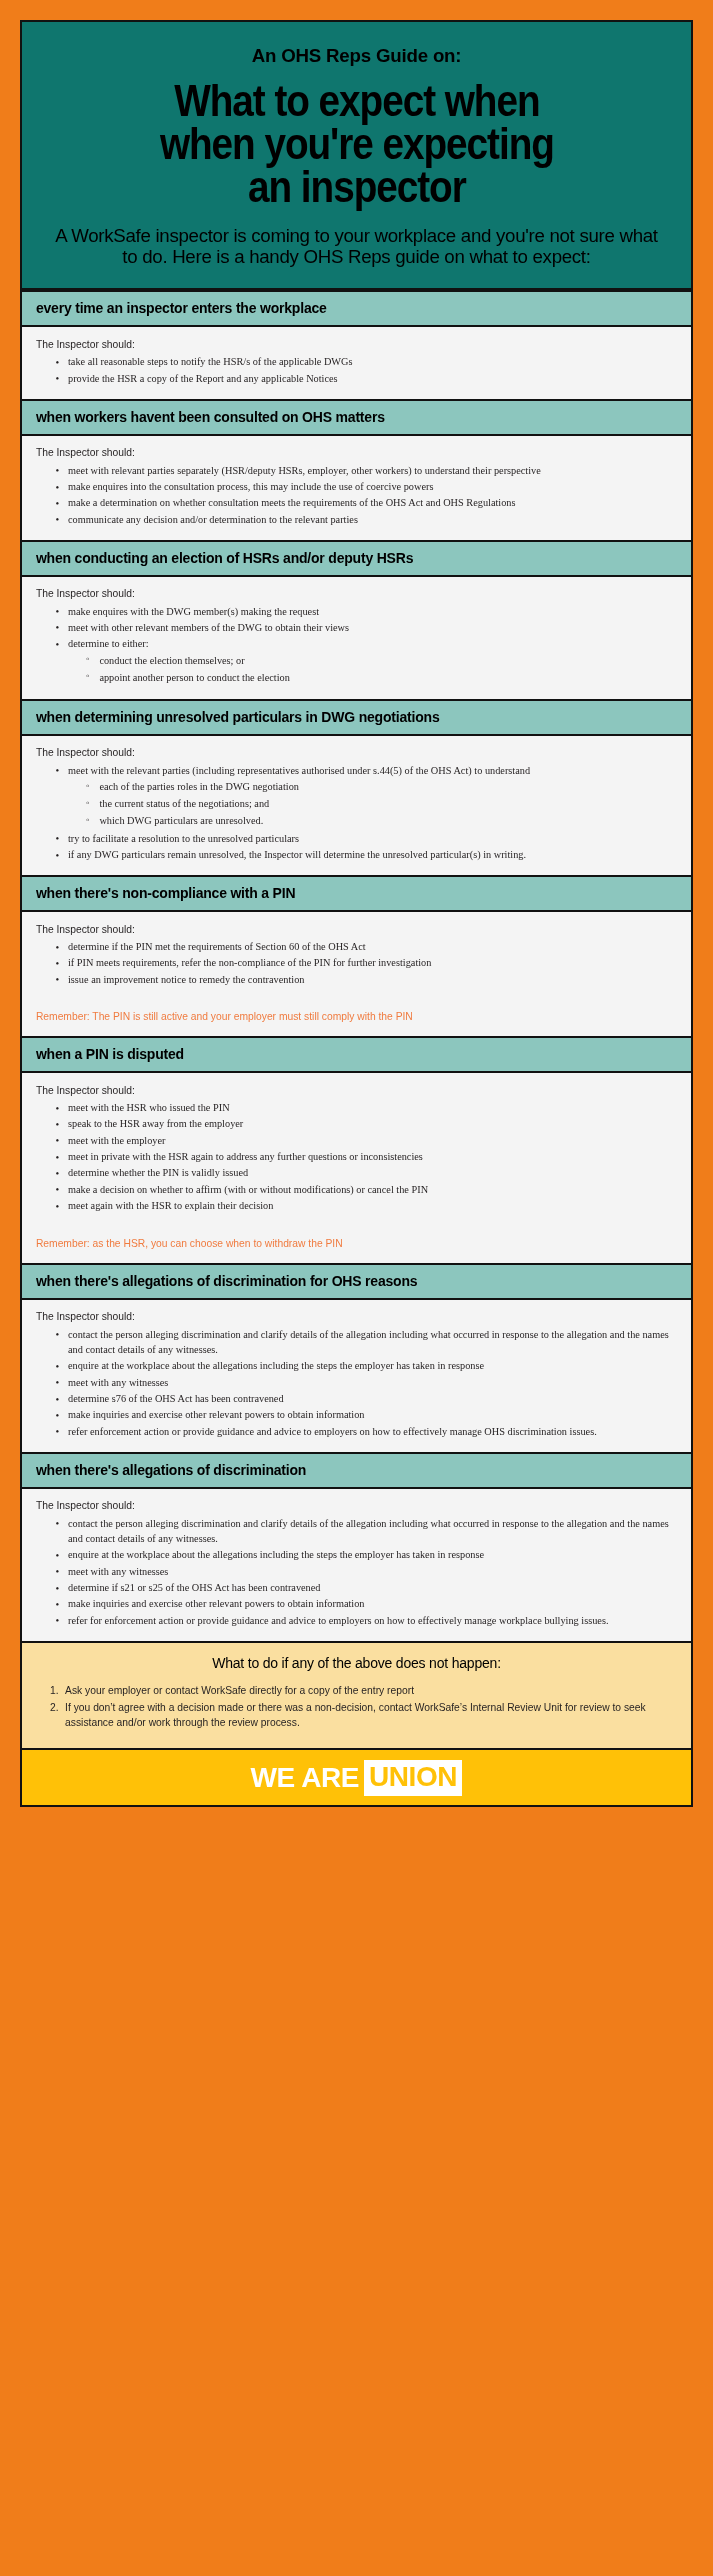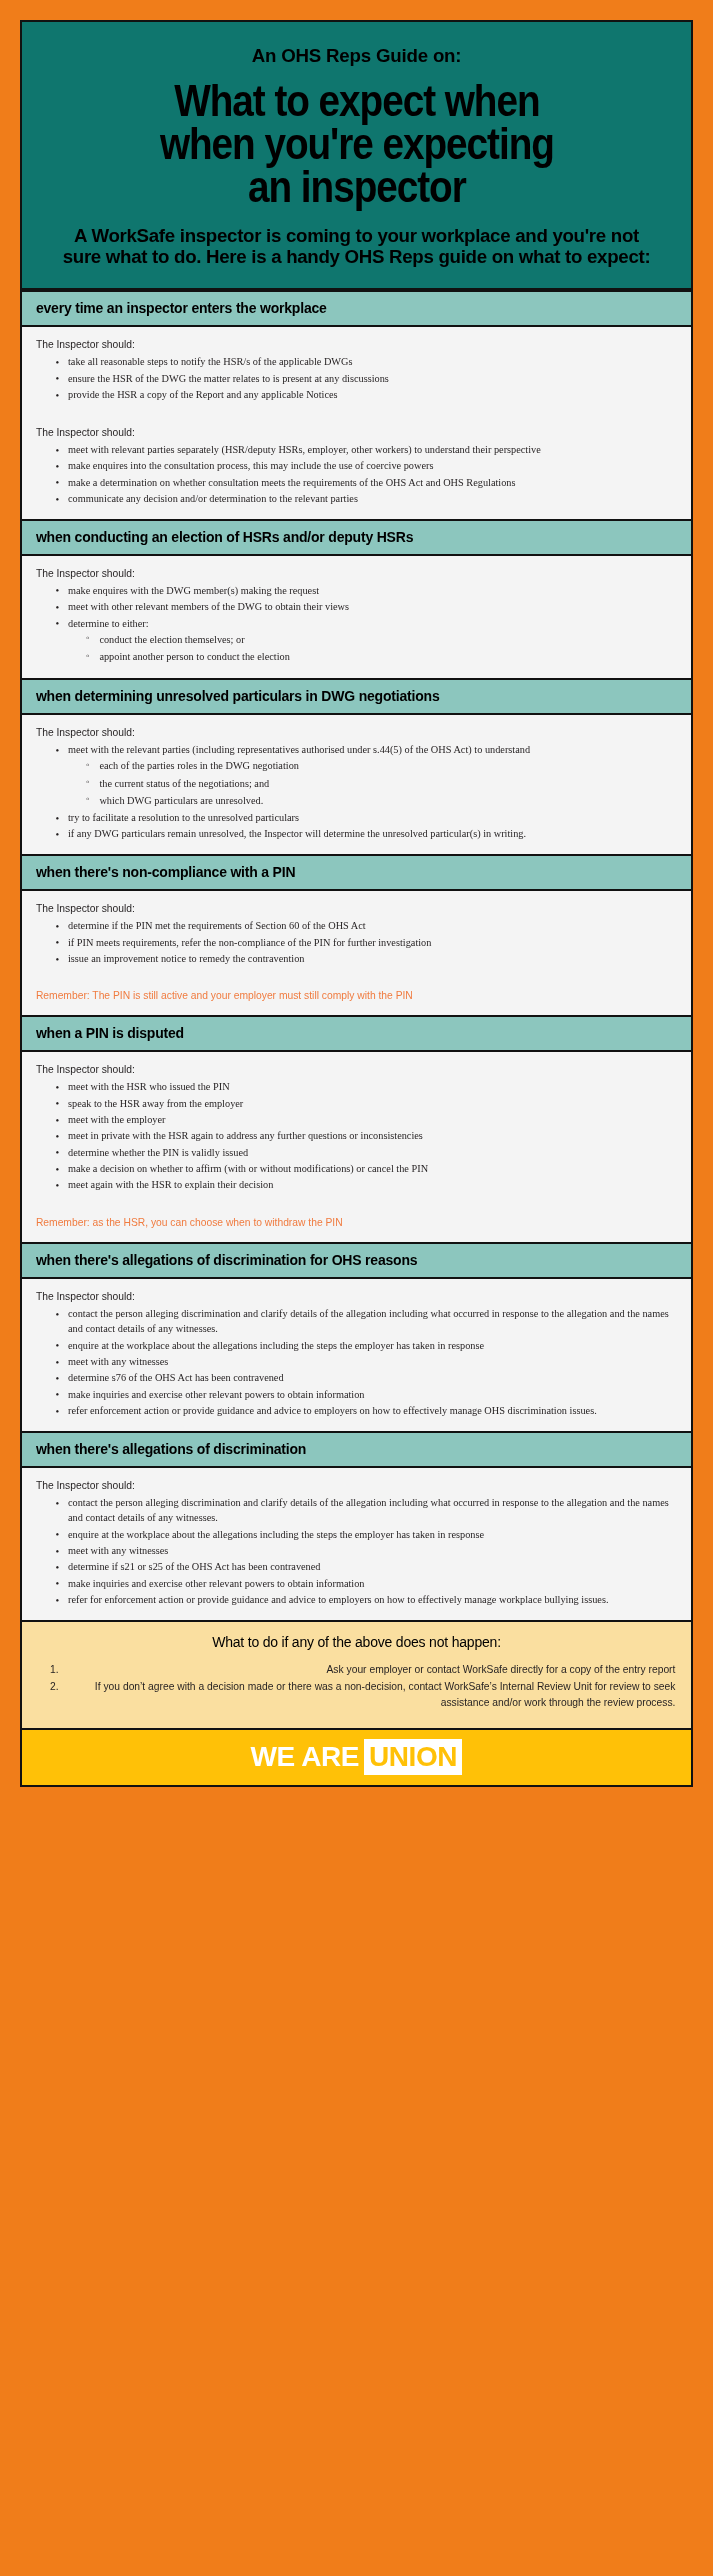--- a/index.html
+++ b/index.html
@@ -47,21 +47,21 @@
     color: #000000;
     letter-spacing: -1.2px;
     transform: scaleX(0.86);
     transform-origin: center top;
     margin-bottom: 16px;
   }
   .headline .hl-line { display: block; }
   .subhead {
     font-size: 18.7px;
     line-height: 1.13;
-    font-weight: bold;
+    font-weight: normal;
     color: #000000;
     letter-spacing: -0.3px;
     padding: 0 7.1px;
   }
 
   
   .section-head {
     background: #8CC6BE;
     border-top: 2.7px solid #111111;
     border-bottom: 2.7px solid #111111;
@@ -154,21 +154,20 @@
     counter-reset: cnum;
   }
   ol.numbered > li {
     counter-increment: cnum;
     font-size: 10.3px;
     line-height: 1.55;
     color: #231F20;
     position: relative;
     padding-left: 15px;
     margin-bottom: 0.9px;
-    text-align: right;
   }
   ol.numbered > li::before {
     content: counter(cnum) ".";
     position: absolute;
     left: 0;
     top: 0;
   }
 
   
   .unionbar {
@@ -216,24 +215,24 @@
       </div>
       <div class="subhead">A WorkSafe inspector is coming to your workplace and you're not sure what to do. Here is a handy OHS Reps guide on what to expect:</div>
     </div>
 
     <div id="sections-container">
         <div class="section-head">every time an inspector enters the workplace</div>
         <div class="section-body">
           <p class="lead">The Inspector should:</p>
           <ul class="bullets">
             <li><span>take all reasonable steps to notify the HSR/s of the applicable DWGs</span></li>
-            <li><span>ensure the HSR of the DWG the matter relates to is present at any discussions</span></li>
             <li><span>provide the HSR a copy of the Report and any applicable Notices</span></li>
           </ul>
         </div>
+        <div class="section-head">when workers havent been consulted on OHS matters</div>
         <div class="section-body">
           <p class="lead">The Inspector should:</p>
           <ul class="bullets">
             <li><span>meet with relevant parties separately (HSR/deputy HSRs, employer, other workers) to understand their perspective</span></li>
             <li><span>make enquires into the consultation process, this may include the use of coercive powers</span></li>
             <li><span>make a determination on whether consultation meets the requirements of the OHS Act and OHS Regulations</span></li>
             <li><span>communicate any decision and/or determination to the relevant parties</span></li>
           </ul>
         </div>
         <div class="section-head">when conducting an election of HSRs and/or deputy HSRs</div>

